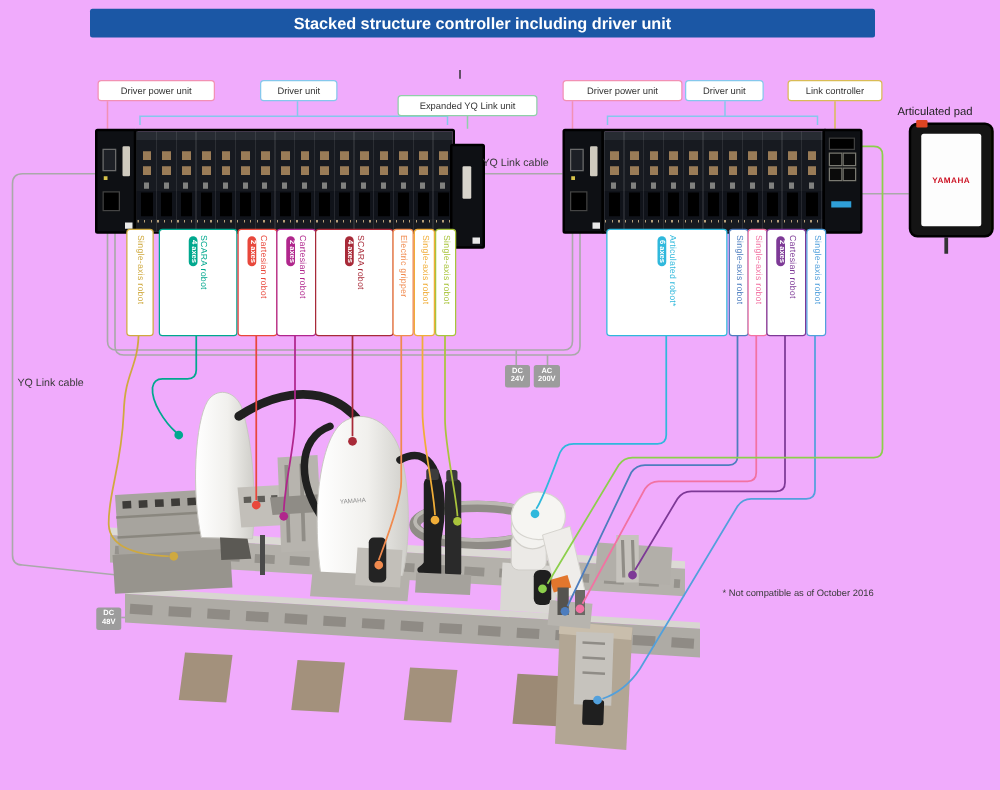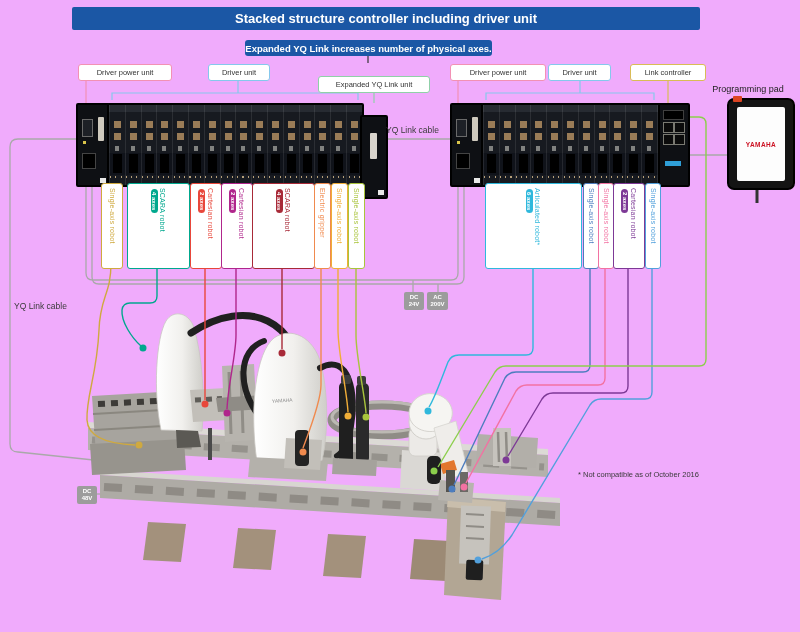--- a/index.html
+++ b/index.html
@@ -206,29 +206,28 @@
       <circle cx="428" cy="411" r="3.5" stroke="none" fill="#2fb8dc"></circle>
       <circle cx="452" cy="489" r="3.5" stroke="none" fill="#4d7dbe"></circle>
       <circle cx="464" cy="487" r="3.5" stroke="none" fill="#f272a2"></circle>
       <circle cx="506" cy="460" r="3.5" stroke="none" fill="#7d3996"></circle>
       <circle cx="478" cy="560" r="3.5" stroke="none" fill="#52a0dc"></circle>
       <circle cx="434" cy="471" r="3.5" stroke="none" fill="#8ccf4c"></circle>
     </g>
   </svg>
 
   <div class="abs titlebar">Stacked structure controller including driver unit</div>
-  <div class="abs callout">Expanded YQ Link increases number of physical axes.</div>
 
   <div class="abs ulabel b-pink" style="left:78px;width:94px">Driver power unit</div>
   <div class="abs ulabel b-blue" style="left:208px;width:62px">Driver unit</div>
   <div class="abs ulabel b-green" style="left:318px;width:112px">Expanded YQ Link unit</div>
   <div class="abs ulabel b-pink" style="left:450px;width:96px">Driver power unit</div>
   <div class="abs ulabel b-blue" style="left:548px;width:63px">Driver unit</div>
   <div class="abs ulabel b-gold" style="left:630px;width:76px">Link controller</div>
-  <div class="abs padlabel">Programming pad</div>
+  <div class="abs padlabel">Articulated pad</div>
 
   <div class="abs rack" style="left:76px;width:308px">
     <div class="rackbox b-pink" style="left:0;width:30px">
       <div class="detail" style="right:4px;top:12px;width:6px;height:24px;background:#cfcabe;border-radius:1px"></div>
       <div class="detail" style="left:4px;top:14px;width:9px;height:16px;background:#1d2026;border:1px solid #6a6a6a"></div>
       <div class="detail" style="left:5px;top:36px;width:3px;height:3px;background:#d8c34a"></div>
       <div class="detail" style="left:4px;bottom:16px;width:12px;height:14px;background:#000;border:1px solid #444"></div>
       <div class="detail" style="right:2px;bottom:2px;width:6px;height:5px;background:#e8e8e8"></div>
     </div>
     <div class="rackbox modules b-blue" style="left:31px;width:253px">

